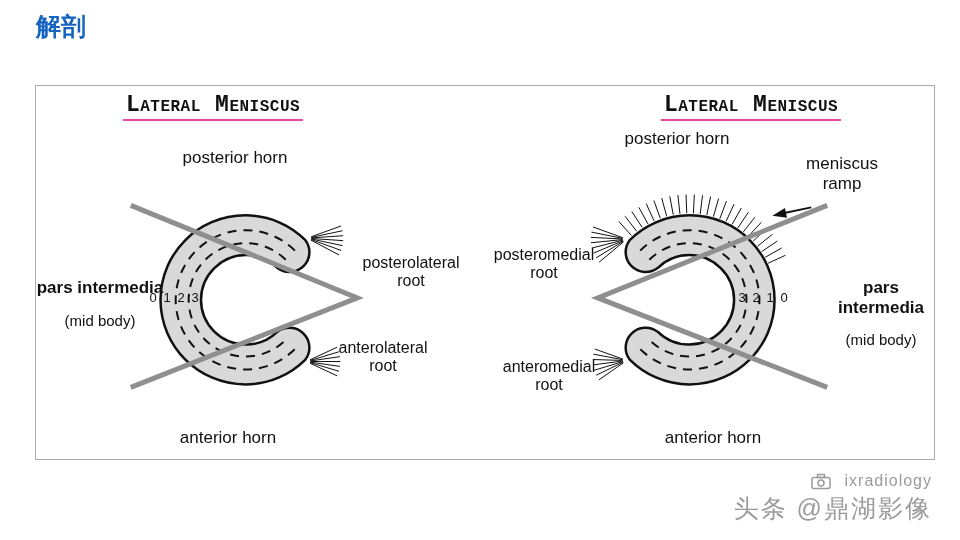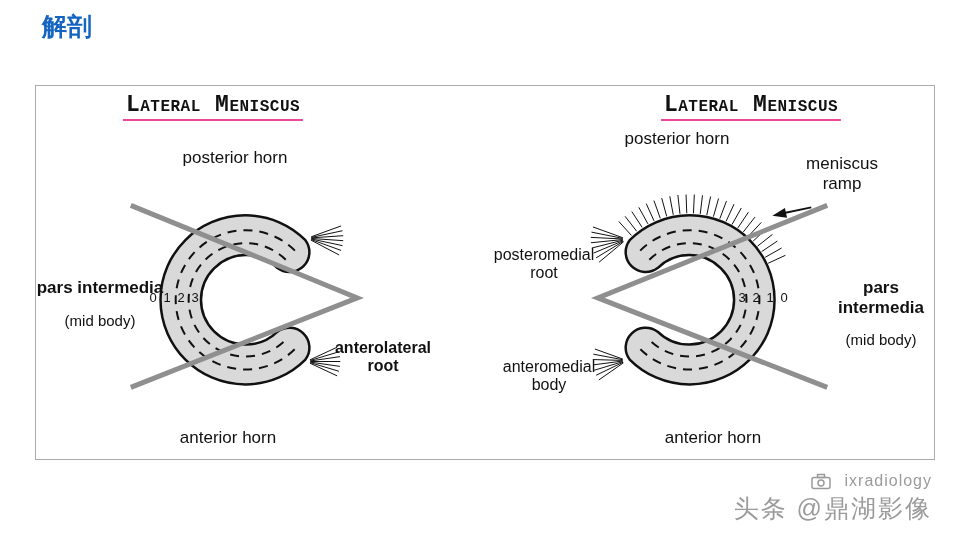--- a/index.html
+++ b/index.html
@@ -1,20 +1,20 @@
 <!DOCTYPE html>
 <html><head>
 <meta charset="utf-8">
 <style>
   html,body{margin:0;padding:0;}
   body{
     width:960px;height:540px;background:#ffffff;position:relative;overflow:hidden;
     font-family:"Liberation Sans", sans-serif;color:#111;
   }
-  .slide-title{position:absolute;left:42px;top:10px;font-size:25px;font-weight:bold;color:#1565c0;}
+  .slide-title{position:absolute;left:36px;top:10px;font-size:25px;font-weight:bold;color:#1565c0;}
   .panel{position:absolute;left:35px;top:85px;width:898px;height:373px;background:#fff;border:1px solid #ababab;}
   .panel > svg{position:absolute;left:0;top:0;}
   .lbl{position:absolute;color:#111;text-align:center;transform:translateX(-50%);font-size:17px;line-height:1.15;}
   .heading{font-variant:small-caps;font-weight:bold;font-size:23px;letter-spacing:.5px;
            border-bottom:2px solid #ec4899;padding:0 3px 1px;font-family:Liberation Mono, monospace;}
   .root-lbl{font-size:16px;}
   .pars .l1{font-weight:bold;font-size:17px;}
   .pars .l2{font-size:15px;margin-top:14px;}
   .zones{position:absolute;display:flex;top:204px;}
   .zones span{width:14px;text-align:center;font-size:13px;color:#111;}
@@ -113,48 +113,49 @@
 
     <polyline class="slice" points="95,120 322,213 95,303"></polyline>
     <polyline class="slice" points="793,120 563,213 793,303"></polyline>
 
     <line class="arrow-line" x1="777" y1="122" x2="744" y2="129"></line>
     <polygon class="arrow-head" points="738,130.5 750.6,122.6 752.7,132.4"></polygon>
   </svg>
 
   <div class="lbl heading" style="left:177px;top:6px;">Lateral Meniscus</div>
   <div class="lbl" style="left:199px;top:62px;">posterior horn</div>
+  <div class="lbl root-lbl" style="left:375px;top:168px;width:118px;">posterolateral root</div>
   <div class="lbl pars" style="left:64px;top:192px;width:128px;">
     <div class="l1">pars intermedia</div>
     <div class="l2">(mid body)</div>
   </div>
   <div class="zones" style="left:110px;">
     <span>0</span>
     <span>1</span>
     <span>2</span>
     <span>3</span>
   </div>
-  <div class="lbl root-lbl" style="left:347px;top:253px;width:112px;font-weight:bold;">anterolateral root</div>
+  <div class="lbl root-lbl" style="left:347px;top:253px;width:112px;">anterolateral root</div>
   <div class="lbl" style="left:192px;top:342px;">anterior horn</div>
 
   <div class="lbl heading" style="left:715px;top:6px;">Lateral Meniscus</div>
   <div class="lbl" style="left:641px;top:43px;">posterior horn</div>
   <div class="lbl" style="left:806px;top:68px;width:95px;">meniscus ramp</div>
   <div class="lbl root-lbl" style="left:508px;top:160px;width:118px;">posteromedial root</div>
   <div class="lbl pars" style="left:845px;top:192px;width:110px;">
     <div class="l1">pars intermedia</div>
     <div class="l2">(mid body)</div>
   </div>
   <div class="zones" style="left:699px;">
     <span>3</span>
     <span>2</span>
     <span>1</span>
     <span>0</span>
   </div>
-  <div class="lbl root-lbl" style="left:513px;top:272px;width:112px;">anteromedial body</div>
+  <div class="lbl root-lbl" style="left:513px;top:272px;width:112px;">anteromedial root</div>
   <div class="lbl" style="left:677px;top:342px;">anterior horn</div>
 </div>
 
 <div class="watermark">
   <div class="wm1">
     <svg width="20" height="17" viewBox="0 0 20 17">
       <rect x="1" y="4.5" width="18" height="11" rx="2" fill="none" stroke="#9b9b9b" stroke-width="1.5"></rect>
       <circle cx="10" cy="10" r="3" fill="none" stroke="#9b9b9b" stroke-width="1.5"></circle>
       <rect x="6.5" y="1.5" width="7" height="3" fill="none" stroke="#9b9b9b" stroke-width="1.5"></rect>
     </svg>

